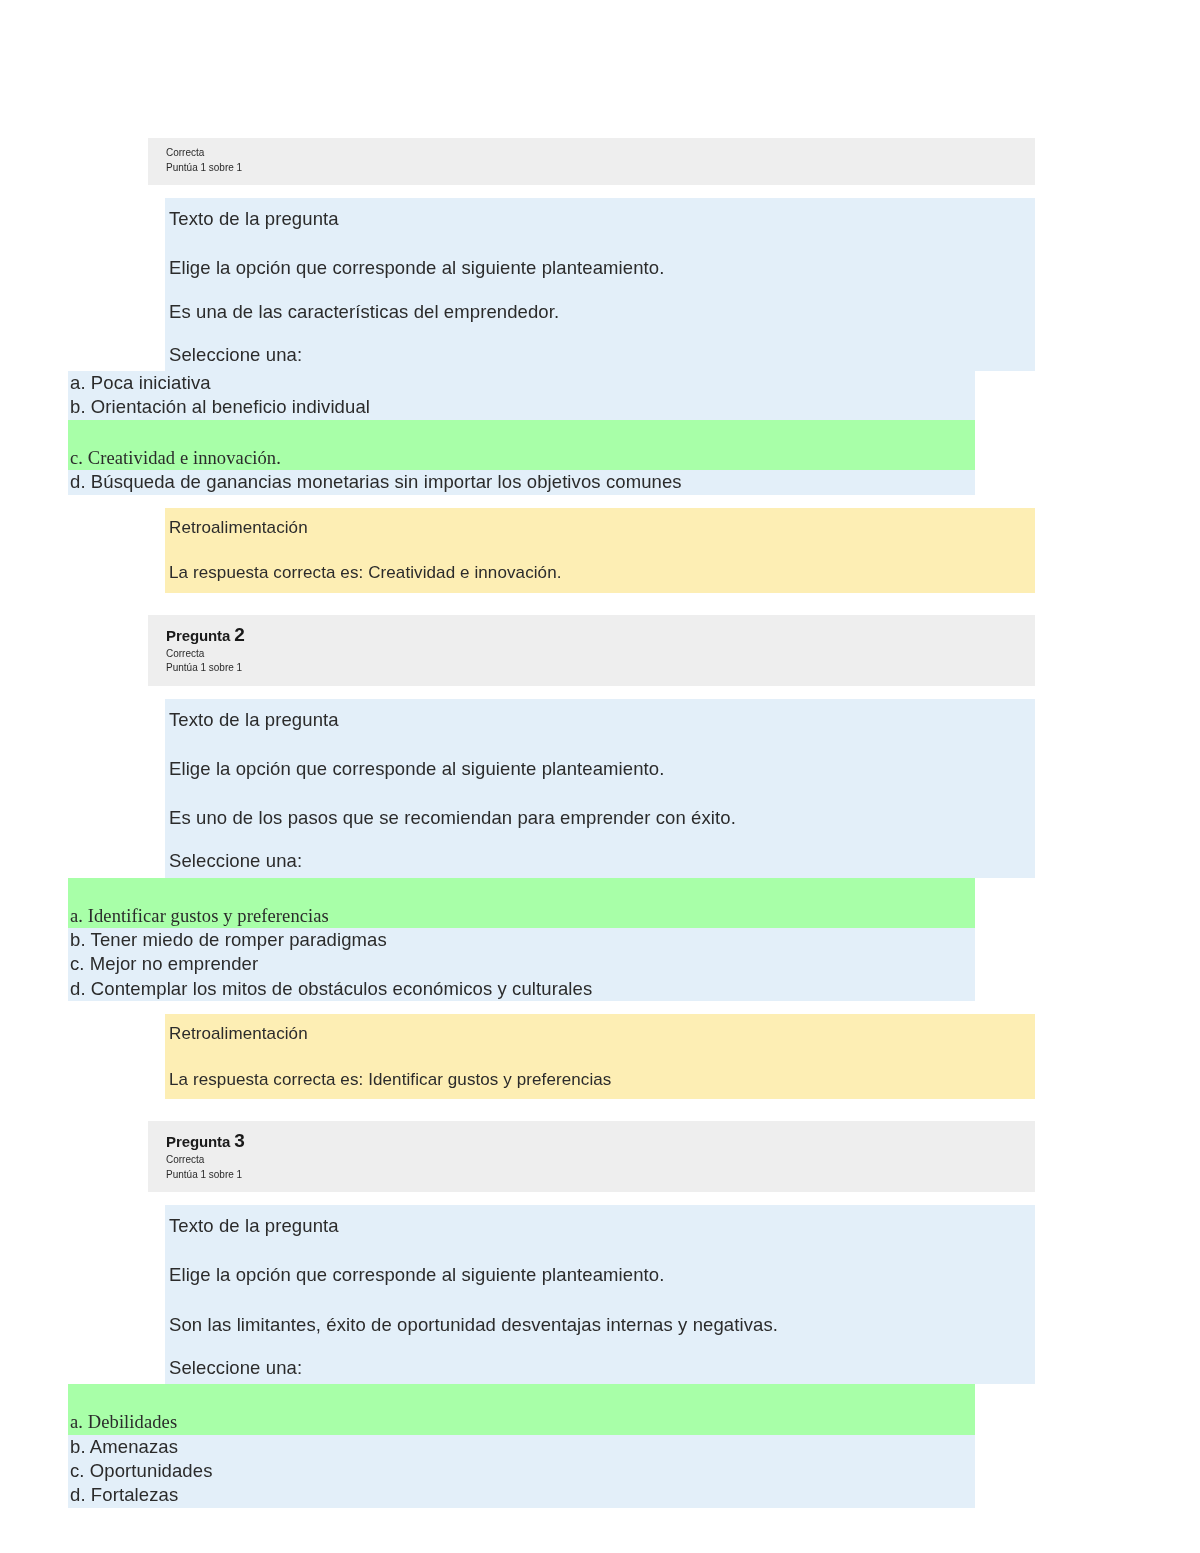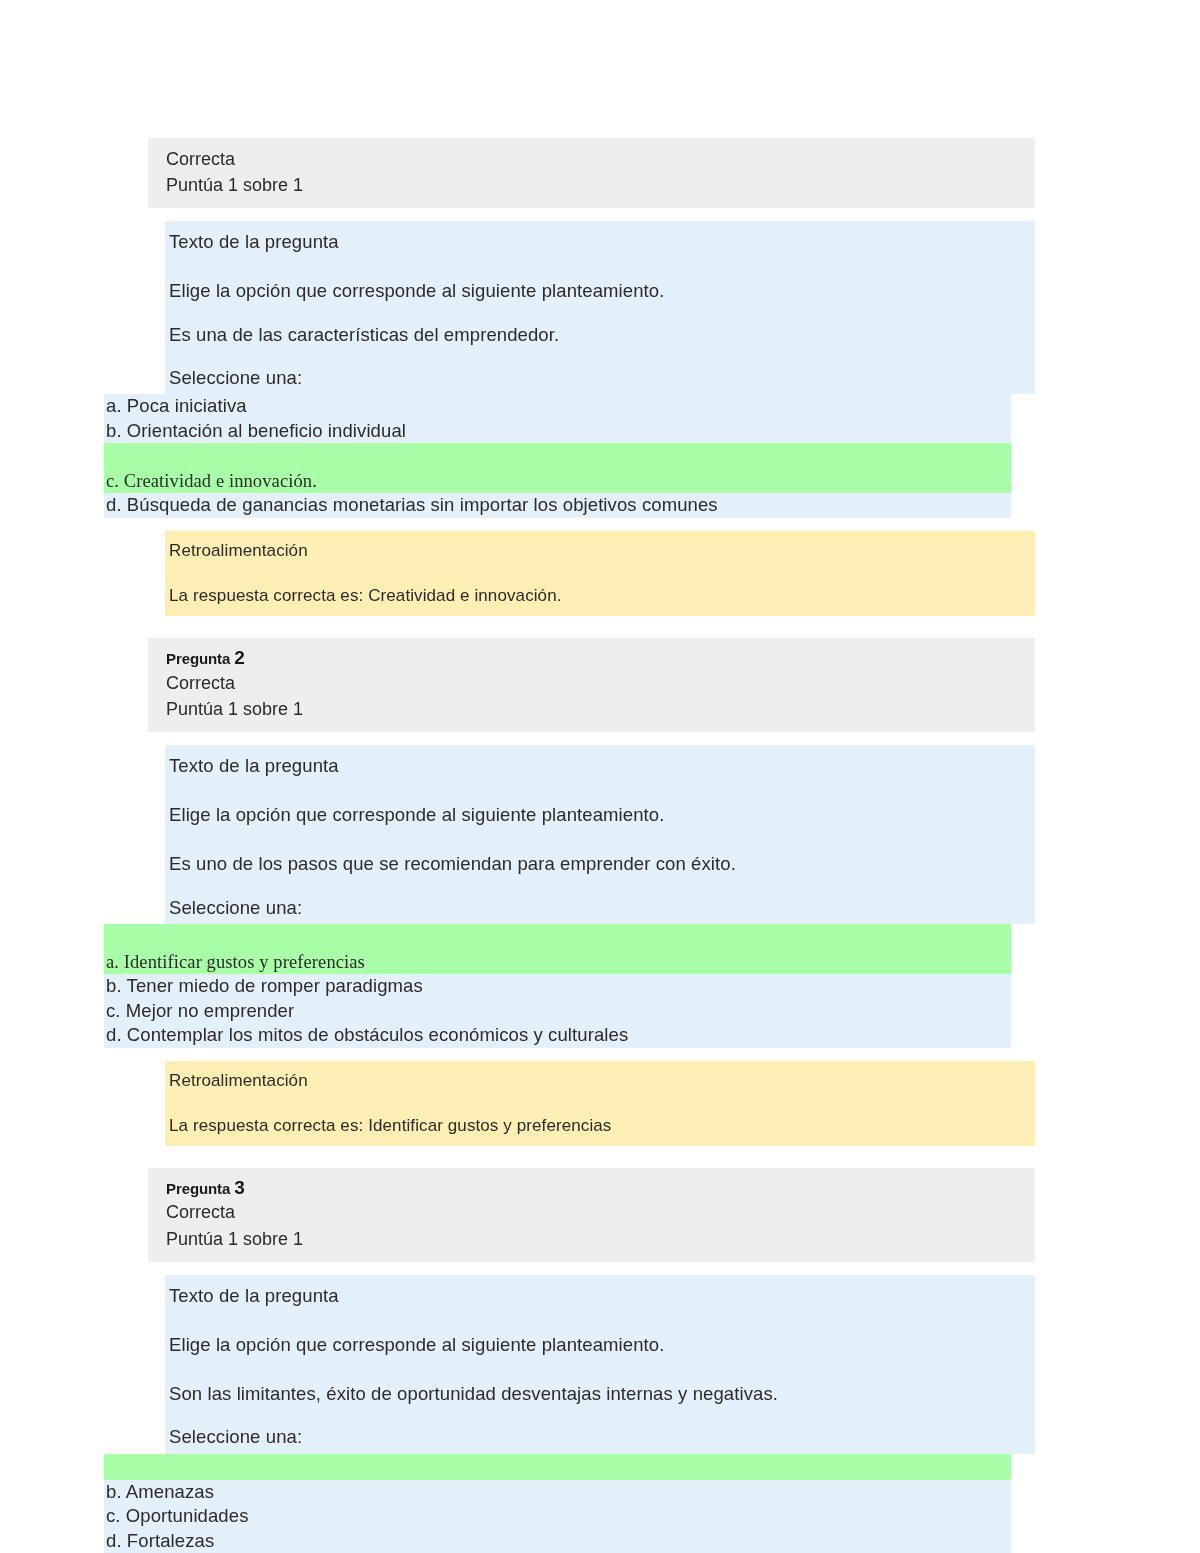--- a/index.html
+++ b/index.html
@@ -41,21 +41,21 @@
     color: #1a1a1a;
     line-height: 1.25;
     letter-spacing: -0.1px;
   }
   .q-header .q-no .num {
     font-size: 19px;
     font-weight: bold;
   }
   .q-header .q-state,
   .q-header .q-grade {
-    font-size: 18px;
+    font-size: 10px;
     color: #2b2b2b;
     line-height: 1.45;
   }
 
   
   .q-body {
     margin-left: 165px;
     width: 870px;
     background: #e3eff9;
     box-sizing: border-box;
@@ -66,21 +66,21 @@
     font-size: 18.5px;
     line-height: 1.15;
     color: #2b2b2b;
     letter-spacing: 0.1px;
   }
   .q-body .sp-lg { height: 28px; }
   .q-body .sp-md { height: 22px; }
 
   
   .q-answers {
-    margin-left: 104px;
+    margin-left: 68px;
     width: 907px;
     background: #e3eff9;
     box-sizing: border-box;
   }
   .q-answers .opt {
     font-size: 18.5px;
     line-height: 1.32;
     color: #2b2b2b;
     padding-left: 2px;
     letter-spacing: 0.1px;
@@ -213,19 +213,20 @@
       <div class="sp-lg"></div>
       <p>Elige la opción que corresponde al siguiente planteamiento.</p>
       <div class="sp-lg"></div>
       <p>Son las limitantes, éxito de oportunidad desventajas internas y negativas.</p>
       <div class="sp-md"></div>
       <p>Seleccione una:</p>
     </div>
 
     <div class="q-answers">
       <div class="green-pad"></div>
+      <div class="opt correct">a. Debilidades</div>
       <div class="opt">b. Amenazas</div>
       <div class="opt">c. Oportunidades</div>
       <div class="opt">d. Fortalezas</div>
     </div>
   </section>
 
 </div>
 
 </body></html>

